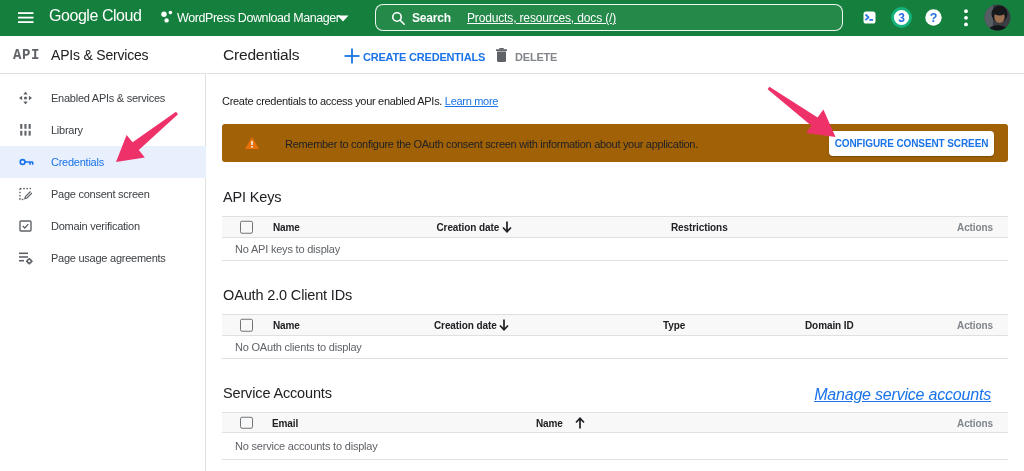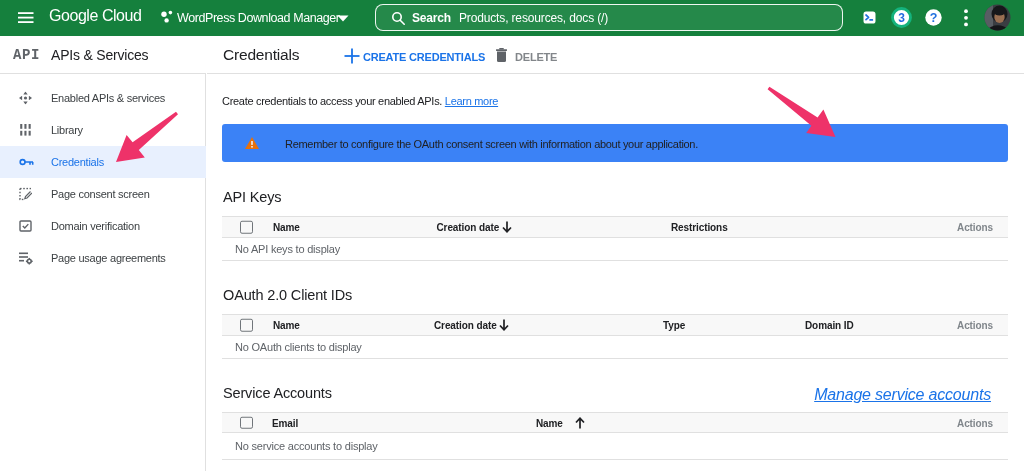--- a/index.html
+++ b/index.html
@@ -5,21 +5,21 @@
 * { margin:0; padding:0; box-sizing:border-box; }
 html,body { width:1024px; height:471px; font-family:"Liberation Sans", sans-serif; background:#fff; overflow:hidden; }
 .abs { position:absolute; }
 
 
 #topbar { position:absolute; left:0; top:0; width:1024px; height:36px; background:#15803d; }
 #gclogo { position:absolute; left:49px; top:7px; font-size:16px; color:#fff; letter-spacing:-0.45px; }
 #projname { position:absolute; left:177px; top:10.5px; font-size:12.5px; letter-spacing:-0.42px; color:#fff; }
 #search { position:absolute; left:375px; top:4px; width:468px; height:27px; border:1px solid rgba(255,255,255,0.92); border-radius:8px; background:rgba(255,255,255,0.07); }
 #search .s1 { position:absolute; left:36px; top:6px; font-size:12px; font-weight:bold; letter-spacing:-0.2px; color:#fff; }
-#search .s2 { position:absolute; left:83px; top:6px; font-size:12px; letter-spacing:-0.15px; color:#fff; }
+#search .s2 { position:absolute; left:91px; top:6px; font-size:12px; letter-spacing:-0.15px; color:#fff;text-decoration:underline; }
 
 
 #sidebar { position:absolute; left:0; top:36px; width:206px; height:435px; background:#fff; border-right:1px solid #e0e0e0; }
 #sbhead { position:absolute; left:0; top:36px; width:206px; height:38px; border-bottom:1px solid #e0e0e0; background:#fff; }
 #apilogo { position:absolute; left:13px; top:47px; font-family:"Liberation Mono", monospace; font-size:14px; font-weight:bold; color:#5f6368; letter-spacing:0.6px; }
 #sbtitle { position:absolute; left:51px; top:47px; font-size:14px; letter-spacing:-0.2px; color:#202124; }
 .nav { position:absolute; left:0; width:206px; height:32px;padding-left:16px; }
 .nav .lbl { position:absolute; left:51px; top:50%; transform:translateY(-50%); font-size:11px; letter-spacing:-0.25px; color:#3c4043; white-space:nowrap; }
 .nav.active { background:#e8f0fe; }
 .nav.active .lbl { color:#1a73e8; }
@@ -28,21 +28,21 @@
 
 #chead { position:absolute; left:207px; top:36px; width:817px; height:38px; background:#fff; border-bottom:1px solid #e0e0e0; }
 #ctitle { position:absolute; left:223px; top:46px; font-size:15.5px; letter-spacing:-0.2px; color:#202124; }
 .actbtn { position:absolute; top:51px; font-size:11px; font-weight:bold; letter-spacing:-0.2px; }
 #createbtn { left:363px; color:#1a73e8; }
 #deletebtn { left:515px; color:#82868a; }
 
 
 #intro { position:absolute; left:222px; top:95px; font-size:11px; letter-spacing:-0.3px; color:#202124; }
 #intro a { color:#1a73e8; }
-#banner { position:absolute; left:222px; top:124px; width:786px; height:38px; background:#3b82f6; border-radius:3px; }
+#banner { position:absolute; left:222px; top:124px; width:786px; height:38px; background:#a16207; border-radius:3px; }
 #bannertext { position:absolute; left:63px; top:13.5px; font-size:11px; letter-spacing:-0.3px; color:#202124; }
 #consentbtn { position:absolute; left:607px; top:7px; width:165px; height:25px; background:#fff; border-radius:4px; box-shadow:0 1px 1.5px rgba(0,0,0,0.25), 0 0 1px rgba(0,0,0,0.1); color:#1a73e8; font-size:10px; font-weight:bold; letter-spacing:-0.1px; text-align:center; line-height:25px; white-space:nowrap; }
 
 .sectitle { position:absolute; left:223px; font-size:14.5px; letter-spacing:-0.15px; color:#202124; }
 .thead { position:absolute; left:222px; width:786px; background:#f8f8f8; border-top:1px solid #e0e0e0; border-bottom:1px solid #e0e0e0; }
 .thead .cb { position:absolute; left:18px; top:50%; transform:translateY(-50%); width:12.5px; height:12.5px; border:1.5px solid #70757a; border-radius:2px; }
 .thead span { position:absolute; top:50%; transform:translateY(-50%); font-size:10px; font-weight:bold; letter-spacing:-0.1px; color:#202124; white-space:nowrap; }
 .thead .actions { right:15px; color:#80868b; }
 .thead svg.sarrow { position:absolute; top:50%; transform:translateY(-50%); }
 .emptyrow { position:absolute; left:222px; width:786px; border-bottom:1px solid #e0e0e0; }
@@ -215,20 +215,21 @@
 
 <div id="intro">Create credentials to access your enabled APIs. <a href="#">Learn more</a></div>
 
 <div id="banner">
   <svg class="abs" style="left:23px; top:13px;" width="14" height="12" viewBox="0 0 14 12">
     <path d="M7 0 L14 12 L0 12 Z" fill="#e8710a"></path>
     <rect x="6.2" y="4" width="1.6" height="3.9" fill="#f1f1f1"></rect>
     <rect x="6.2" y="9" width="1.6" height="1.6" fill="#f1f1f1"></rect>
   </svg>
   <div id="bannertext">Remember to configure the OAuth consent screen with information about your application.</div>
+  <div id="consentbtn">CONFIGURE CONSENT SCREEN</div>
 </div>
 
 <div class="sectitle" style="top:189px;">API Keys</div>
 <div class="thead" style="top:216px; height:22px;">
   <div class="cb"></div>
   <span style="left:51px;">Name</span>
   <span style="left:214.5px;">Creation date</span>
   <svg class="sarrow" style="left:279.5px;" width="10" height="12" viewBox="0 0 10 12">
     <path d="M5 0.5 L5 10.5 M1 6.5 L5 10.8 L9 6.5" fill="none" stroke="#202124" stroke-width="1.7"></path>
   </svg>

